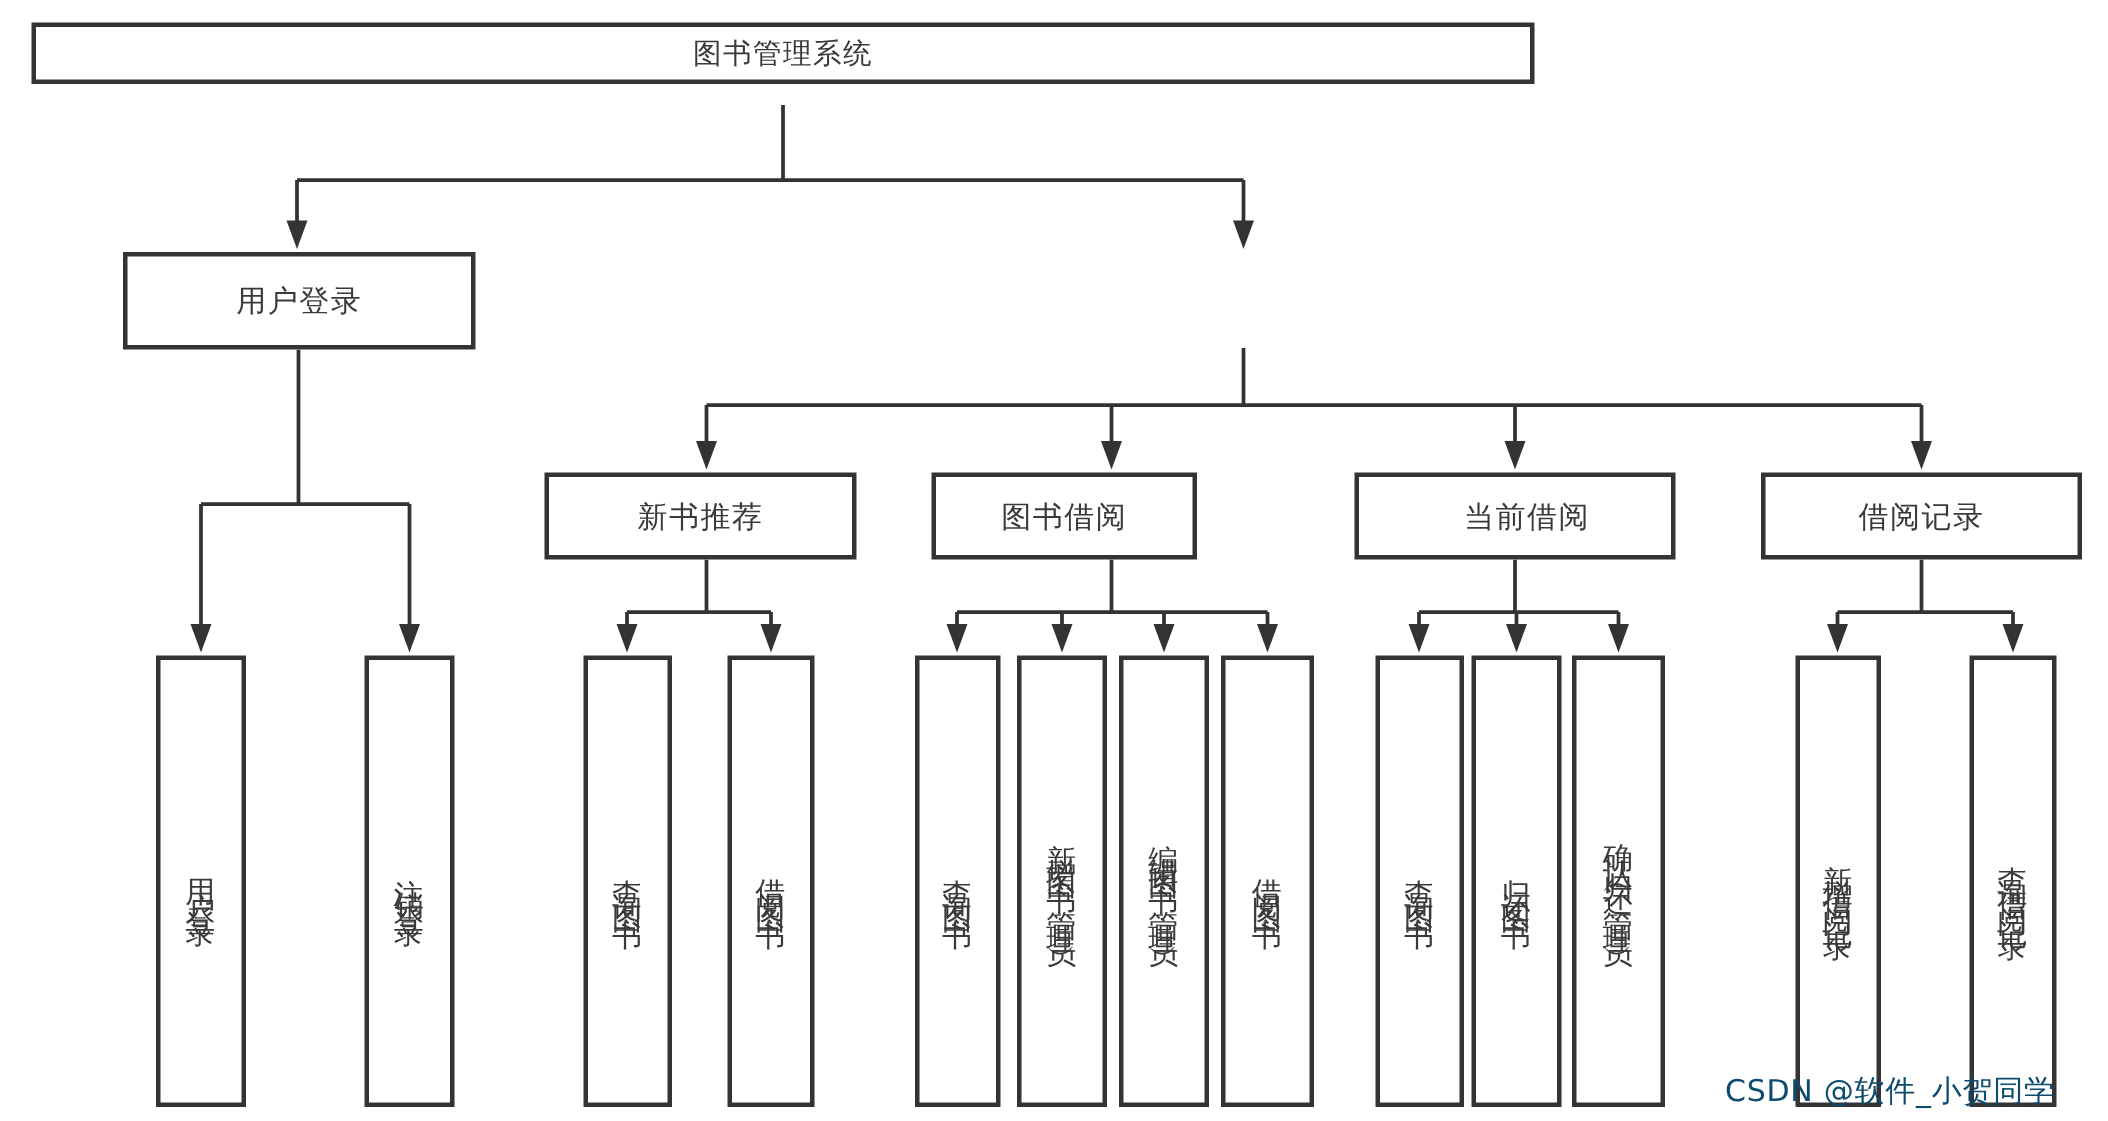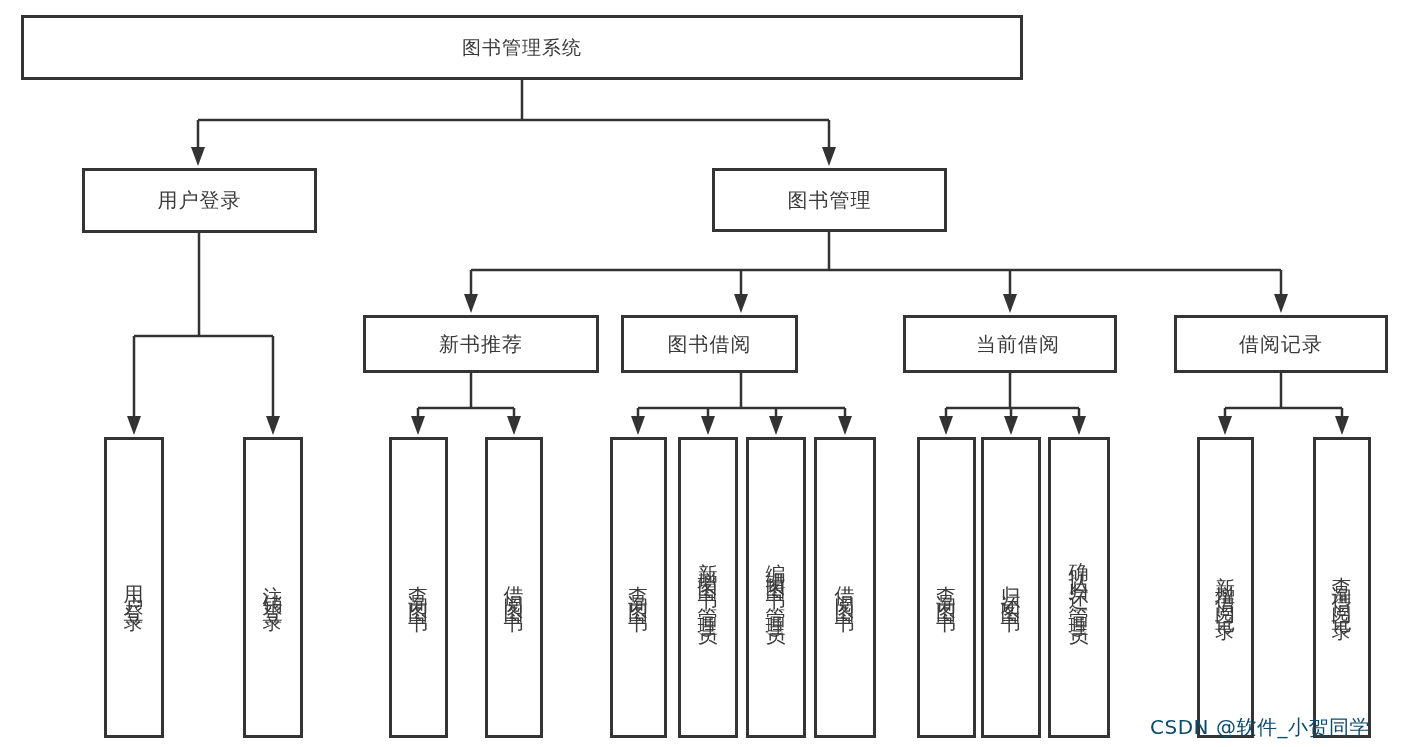--- a/index.html
+++ b/index.html
@@ -79,26 +79,25 @@
       <polygon points="776,435 769,416 783,416"></polygon>
       <polygon points="845,435 838,416 852,416"></polygon>
       <polygon points="946,435 939,416 953,416"></polygon>
       <polygon points="1011,435 1004,416 1018,416"></polygon>
       <polygon points="1079,435 1072,416 1086,416"></polygon>
       <polygon points="1225,435 1218,416 1232,416"></polygon>
       <polygon points="1342,435 1335,416 1349,416"></polygon>
     </g>
   </svg>
 
-  <div class="node h-node root-node" style="left:21px;top:15px;width:1002px;height:65px;">图书管理系统</div>
+  <div class="node h-node root-node" style="left:21px;top:15px;width:1002px;height:41px;">图书管理系统</div>
 
   <div class="node h-node" style="left:82px;top:168px;width:235px;height:65px;">用户登录</div>
-  <div class="node h-node" style="left:712px;top:168px;width:235px;height:64px;">图书管理</div>
 
-  <div class="node h-node" style="left:363px;top:315px;width:236px;height:58px;">新书推荐</div>
+  <div class="node h-node" style="left:363px;top:315px;width:208px;height:58px;">新书推荐</div>
   <div class="node h-node" style="left:621px;top:315px;width:177px;height:58px;">图书借阅</div>
   <div class="node h-node" style="left:903px;top:315px;width:214px;height:58px;padding-left:16px;">当前借阅</div>
   <div class="node h-node" style="left:1174px;top:315px;width:214px;height:58px;text-align:right;">借阅记录</div>
 
   <div class="node v-node" style="left:104px;top:437px;width:60px;height:301px;">
     <span>用户登录</span>
   </div>
   <div class="node v-node" style="left:243px;top:437px;width:60px;height:301px;">
     <span>注销登录</span>
   </div>

